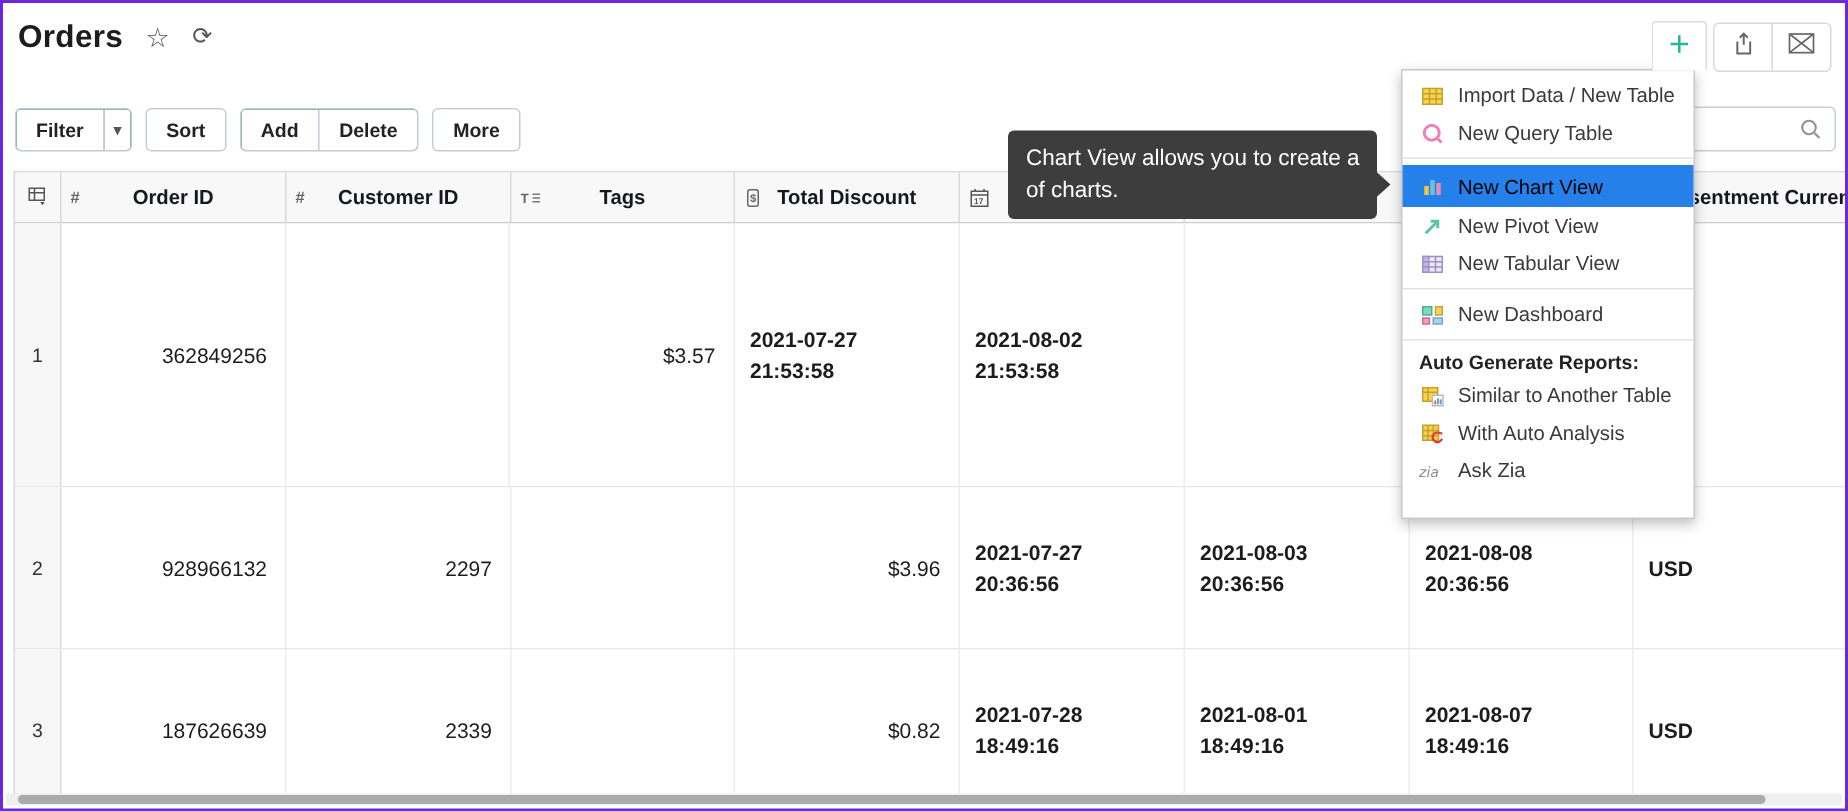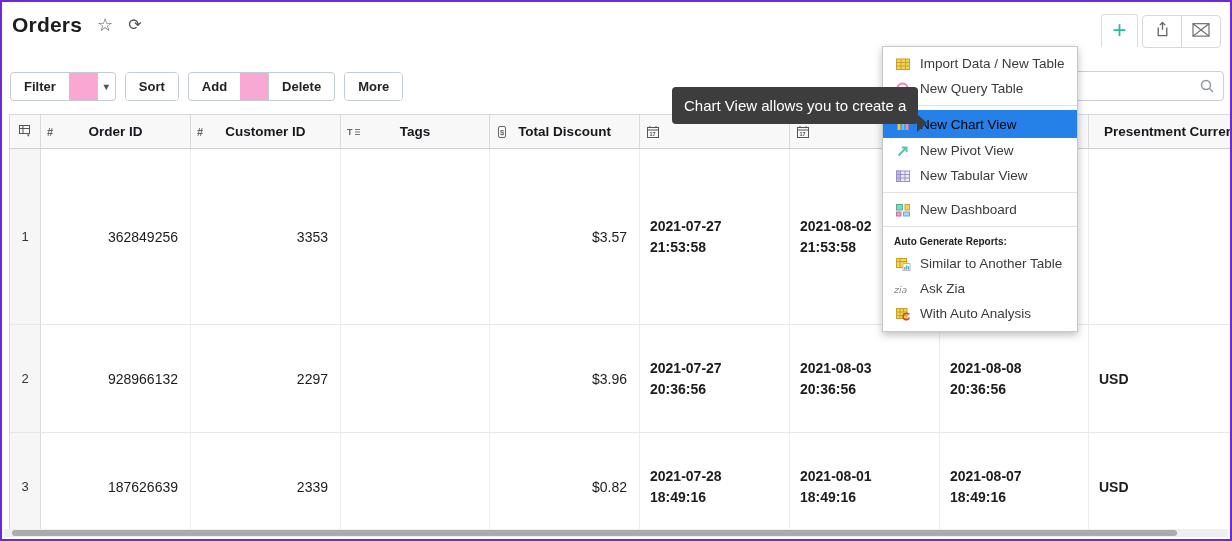--- a/index.html
+++ b/index.html
@@ -9,21 +9,21 @@
 
   
   .page-header { position:absolute; top:11px; left:10px; display:flex; align-items:center; gap:15px; z-index:2; }
   .page-title { font-size:21px; font-weight:700; color:#1d1d1d; letter-spacing:.2px; }
   .hdr-ic { font-size:18px; color:#555; cursor:pointer; line-height:1; }
   .hdr-ic.refresh { font-size:16px; }
   .subtitle { position:absolute; top:41px; left:10px; font-size:13px; color:#3a3a3a; z-index:2; }
 
   
   .toolbar { position:absolute; top:70px; left:8px; display:flex; gap:9px; z-index:2; }
-  .btn-group { display:flex; border:1px solid #c3ccd4; border-radius:4px; background:#f9a8d4; height:29px; overflow:hidden;gap:28px; }
+  .btn-group { display:flex; border:1px solid #c3ccd4; border-radius:4px; background:#0f766e; height:29px; overflow:hidden; }
   .btn { display:flex; align-items:center; padding:0 13px; font-size:13px; font-weight:700; color:#222; background:#fff; border:none; cursor:pointer; font-family:inherit; }
   .btn.caret { padding:0 6px; font-size:10px; color:#555; }
   .btn + .btn { border-left:1px solid #c3ccd4; }
 
   
   .search-box { position:absolute; left:940px; top:69px; width:282px; height:30px; border:1px solid #c9cfd6; border-radius:4px; background:#fff; z-index:1; }
   .search-input { position:absolute; left:8px; top:2px; width:240px; height:24px; border:none; outline:none; font-size:13px; font-family:inherit; }
   .search-ic { position:absolute; right:8px; top:6px; }
 
   
@@ -45,26 +45,26 @@
   .rownum { background:#f6f6f6; color:#333; font-size:13px; justify-content:center; border-right:1px solid #dcdcdc; }
   .w-sel { width:31px; } .w-std { width:150px; } .w-tags { width:149px; } .w-d3 { width:149px; } .w-cur { width:176px; }
   .r1 { height:176px; } .r2 { height:108px; } .r3 { height:108px; }
 
   
   .tooltip { position:absolute; left:670px; top:85px; background:#3d3d3d; color:#fff; font-size:15px; line-height:1.42; padding:8px 12px; border-radius:4px; z-index:8; }
   .tooltip .tl { display:block; white-space:nowrap; }
   .tooltip::after { content:""; position:absolute; right:-9px; top:27px; border-top:9px solid transparent; border-bottom:9px solid transparent; border-left:10px solid #3d3d3d; }
 
   
-  .menu { position:absolute; left:880px; top:44px; width:196px; background:#fff; border:1px solid #c8c8c8; box-shadow:0 3px 8px rgba(0,0,0,.25); z-index:6; padding:4px 0 5px; }
+  .menu { position:absolute; left:932px; top:44px; width:196px; background:#fff; border:1px solid #c8c8c8; box-shadow:0 3px 8px rgba(0,0,0,.25); z-index:6; padding:4px 0 19px; }
   .mi { display:flex; align-items:center; height:25px; padding:0 8px 0 11px; gap:9px; font-size:13.5px; color:#3a3a3a; cursor:pointer; white-space:nowrap; }
   .mi .ic { width:17px; height:17px; flex-shrink:0; display:flex; align-items:center; justify-content:center; }
   .mi.sel { background:#2581e9; color:#000000; height:28px; }
   .msep { height:1px; background:#e2e2e2; margin:4px 0; }
-  .msec { display:flex; align-items:center; height:20px; padding:2px 0 2px 11px; font-size:10px; font-weight:700; color:#222; }
+  .msec { display:flex; align-items:center; height:20px; padding:2px 0 2px 11px; font-size:13px; font-weight:700; color:#222; }
 
   
   .hscroll { position:absolute; left:2px; right:2px; bottom:2px; height:8px; background:#efefef; z-index:9; }
   .hscroll .thumb { position:absolute; left:8px; top:1px; height:6px; width:1165px; background:#ababab; border-radius:3px; cursor:pointer; }
 </style>
 </head>
 <body>
 
 <div class="screen">
 
@@ -209,21 +209,20 @@
         <span></span>
       </div>
       <div class="th w-cur">
         <span>Presentment Currency</span>
       </div>
     </div>
 
     <div class="trow r1">
       <div class="td rownum w-sel">1</div>
       <div class="td num w-std">362849256</div>
-      <div class="td num w-std">3353</div>
       <div class="td w-tags"></div>
       <div class="td num w-std">$3.57</div>
       <div class="td left datec w-std">2021-07-27
 21:53:58</div>
       <div class="td left datec w-std">2021-08-02
 21:53:58</div>
       <div class="td left datec w-d3"></div>
       <div class="td left w-cur"></div>
     </div>
 
@@ -253,20 +252,21 @@
       <div class="td left datec w-std">2021-08-01
 18:49:16</div>
       <div class="td left datec w-d3">2021-08-07
 18:49:16</div>
       <div class="td left w-cur">USD</div>
     </div>
   </div>
 
   <div class="tooltip">
     <span class="tl">Chart View allows you to create a</span>
+    <span class="tl">of charts.</span>
   </div>
 
   <div class="menu">
     <div class="mi">
       <span class="ic">
         <svg width="16" height="16" viewBox="0 0 16 16">
             <rect x="1.5" y="3" width="13" height="10.5" fill="#f6d44d" stroke="#c7a12e"></rect>
             <g stroke="#c7a12e">
               <line x1="1.5" y1="6.5" x2="14.5" y2="6.5"></line>
               <line x1="1.5" y1="10" x2="14.5" y2="10"></line>
@@ -340,44 +340,44 @@
             <rect x="1.5" y="2.5" width="10" height="9" fill="#f6d44d" stroke="#c7a12e"></rect>
             <line x1="1.5" y1="5.5" x2="11.5" y2="5.5" stroke="#c7a12e"></line>
             <line x1="5" y1="2.5" x2="5" y2="11.5" stroke="#c7a12e"></line>
             <rect x="8" y="7.5" width="7" height="7" fill="#fff" stroke="#bbb"></rect>
             <rect x="9.2" y="11" width="1.3" height="2.6" fill="#e45b8f"></rect>
             <rect x="11" y="9.5" width="1.3" height="4.1" fill="#52b89e"></rect>
             <rect x="12.8" y="10.3" width="1.3" height="3.3" fill="#5b9bd5"></rect>
           </svg>
       </span>
       <span>Similar to Another Table</span>
-    </div>
-    <div class="mi">
-      <span class="ic">
-        <svg width="18" height="14" viewBox="0 0 18 14">
-            <text x="0" y="11" font-size="10" font-style="italic" fill="#8a8a8a" font-family="DejaVu Sans, sans-serif">zia</text>
-          </svg>
-      </span>
-      <span>Ask Zia</span>
     </div>
     <div class="mi">
       <span class="ic">
         <svg width="16" height="16" viewBox="0 0 16 16">
             <rect x="1.5" y="2.5" width="10.5" height="10" fill="#f6d44d" stroke="#c7a12e"></rect>
             <g stroke="#c7a12e">
               <line x1="1.5" y1="6" x2="12" y2="6"></line>
               <line x1="1.5" y1="9.5" x2="12" y2="9.5"></line>
               <line x1="5" y1="2.5" x2="5" y2="12.5"></line>
               <line x1="8.5" y1="2.5" x2="8.5" y2="12.5"></line>
             </g>
             <path d="M14.3 11.5 a3.2 3.2 0 1 1 -1-3.4" fill="none" stroke="#e23b3b" stroke-width="1.5"></path>
             <path d="M12.6 6.8 l2.2 0.6 -0.9 2 z" fill="#e23b3b"></path>
           </svg>
       </span>
       <span>With Auto Analysis</span>
     </div>
+    <div class="mi">
+      <span class="ic">
+        <svg width="18" height="14" viewBox="0 0 18 14">
+            <text x="0" y="11" font-size="10" font-style="italic" fill="#8a8a8a" font-family="DejaVu Sans, sans-serif">zia</text>
+          </svg>
+      </span>
+      <span>Ask Zia</span>
+    </div>
   </div>
 
   <div class="hscroll">
     <div class="thumb"></div>
   </div>
 
 </div>
 
 </body></html>

